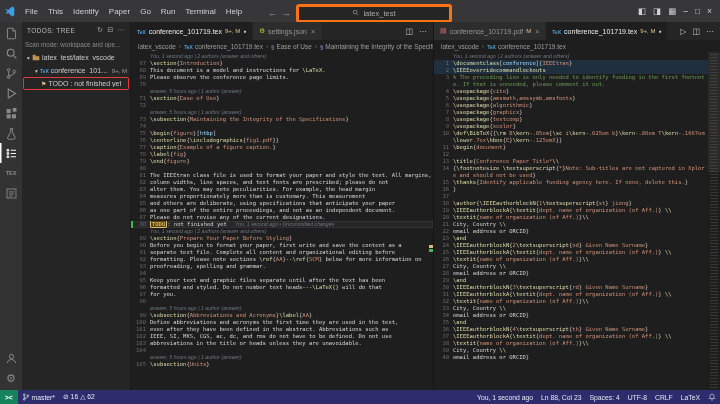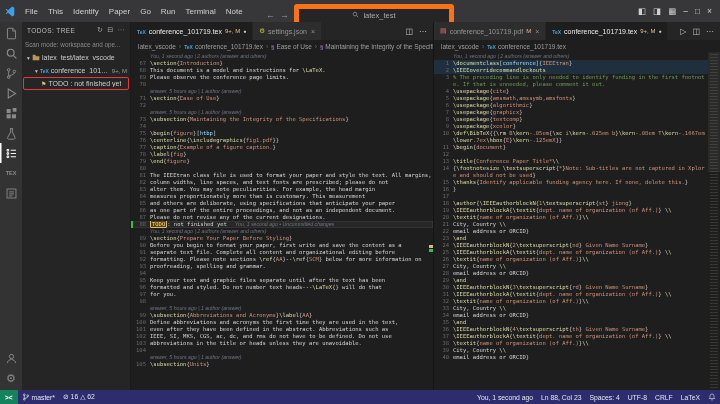--- a/index.html
+++ b/index.html
@@ -5,21 +5,21 @@
   html,body{margin:0;padding:0;background:#141414}
   .window{position:relative;width:720px;height:404px;background:#1e1e1e;overflow:hidden;
           font-family:"Liberation Sans",sans-serif;color:#ccc;font-size:8px}
   
   .titlebar{position:relative;display:flex;align-items:center;height:22px;background:#37373a;border-bottom:1px solid #2a2a2a}
   .logo{width:20px;display:flex;justify-content:center}
   .menus{display:flex;height:100%}
   .menu{padding:4px 5px;display:flex;align-items:center;font-size:8px;color:#d0d0d0}
   .cmdcenter{position:absolute;left:50%;top:3.5px;transform:translateX(-50%);display:flex;align-items:center;gap:5px}
   .navarrow{color:#9a9a9a;font-size:9px}
-  .searchpill{width:150px;height:13px;background:#252526;border:5px solid #f97316;border-radius:3px;
+  .searchpill{width:150px;height:13px;background:#252526;border:3px solid #f97316;border-radius:3px;
               display:flex;align-items:center;justify-content:center;gap:4px;font-size:7.5px;color:#a9a9a9}
   .winicons{margin-left:auto;display:flex;align-items:center;gap:7px;padding-right:8px;font-size:8.5px;color:#cfcfcf}
   
   .main{position:absolute;top:22px;bottom:14px;left:0;right:0;display:flex}
   .activitybar{width:22px;background:#333333;display:flex;flex-direction:column;align-items:center;padding-top:1px}
   .ab-item{width:22px;height:20px;display:flex;align-items:center;justify-content:center;color:#8a8a8a}
   .ab-item svg{width:13px;height:13px}
   .ab-item.active{color:#ffffff;box-shadow:inset 1.5px 0 0 #ffffff}
   .ab-bottom{margin-top:auto;display:flex;flex-direction:column;align-items:center;padding-bottom:2px}
   .ic-textex{font-size:5.5px;font-weight:bold;letter-spacing:0;color:currentColor}
@@ -91,21 +91,21 @@
         </svg>
     </div>
     <div class="menus" id="menus">
         <span class="menu">File</span>
         <span class="menu">This</span>
         <span class="menu">Identify</span>
         <span class="menu">Paper</span>
         <span class="menu">Go</span>
         <span class="menu">Run</span>
         <span class="menu">Terminal</span>
-        <span class="menu">Note</span>
+        <span class="menu">Help</span>
       </div>
     <div class="cmdcenter">
       <span class="navarrow">←</span>
       <span class="navarrow">→</span>
       <div class="searchpill">
         <span>
           <svg width="7" height="7" viewBox="0 0 16 16">
               <circle cx="7" cy="7" r="4.2" fill="none" stroke="#9a9a9a" stroke-width="1.6"></circle>
               <path d="M10.2 10.2 14 14" stroke="#9a9a9a" stroke-width="1.6"></path>
             </svg>

